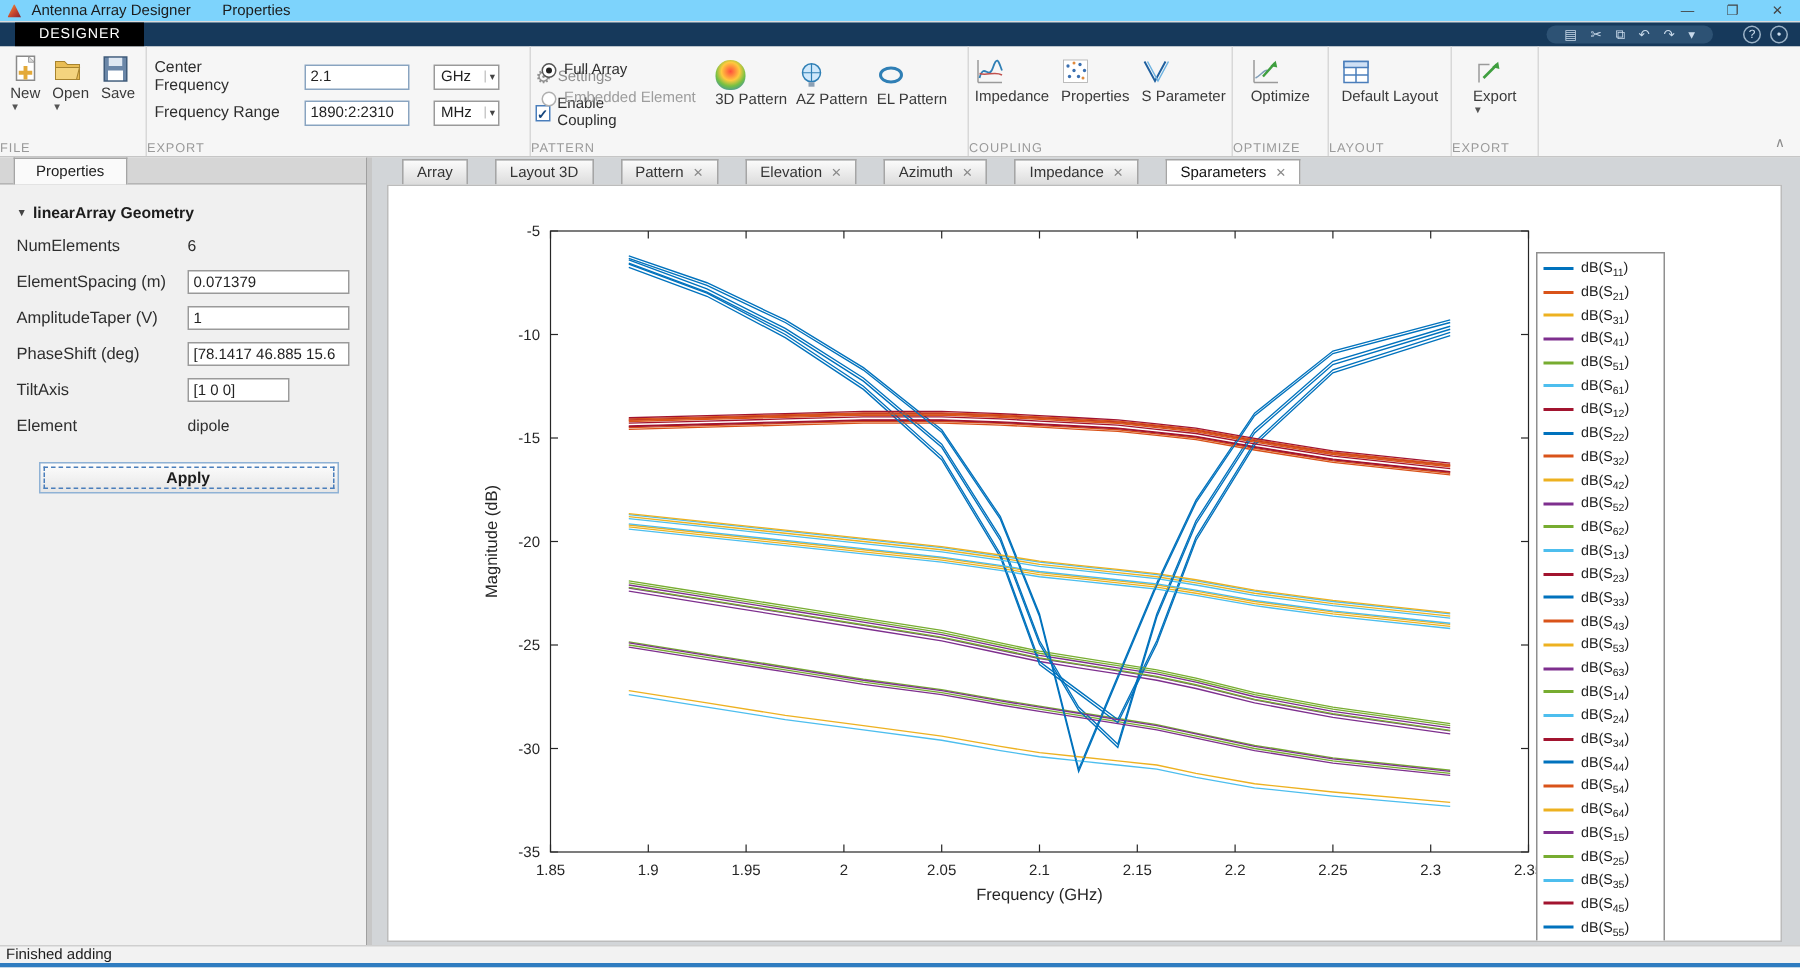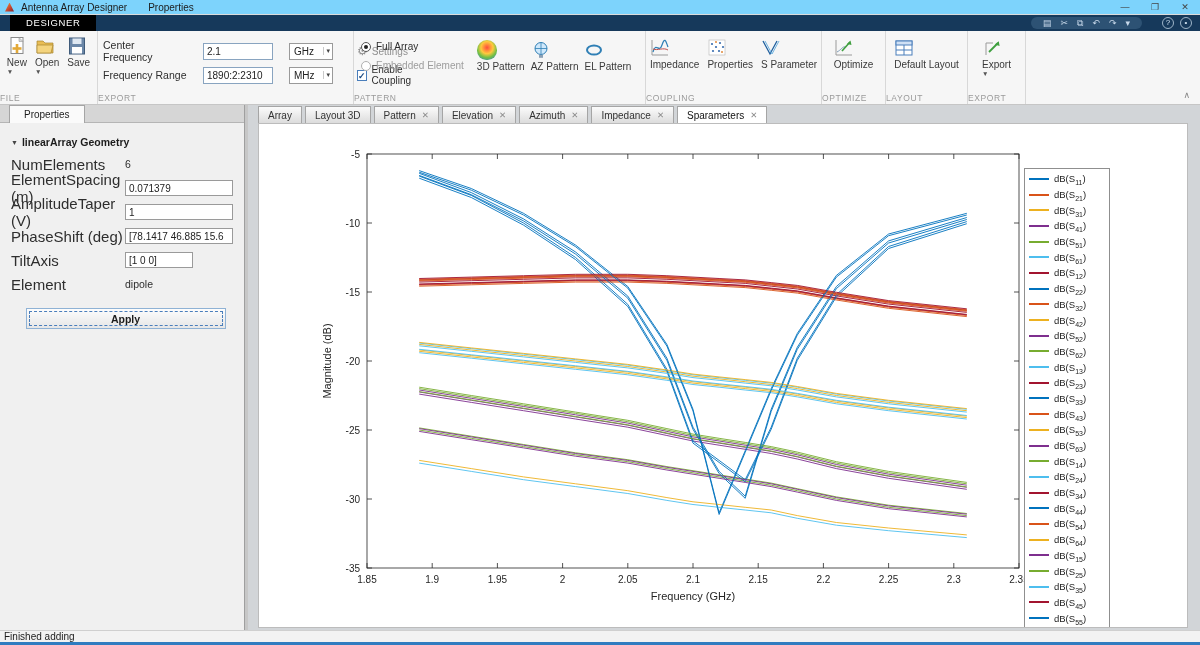--- a/index.html
+++ b/index.html
@@ -52,31 +52,31 @@
   .rib-collapse{position:absolute;right:10px;bottom:4px;font-size:9px;color:#8a8a8a}
 
   
   .props-panel{position:absolute;left:0;top:105px;width:245px;height:525px;background:#f0f0f0;border-right:1px solid #9f9f9f}
   .props-tabbar{height:18px;background:#d6d6d6;border-bottom:1px solid #b5b5b5;display:flex;padding-left:9px}
   .props-tab{height:18px;line-height:17px;padding:0 14px;background:#fafafa;border:1px solid #a5a5a5;border-bottom:none;font-size:10px;color:#1c1c1c}
   .props-body{padding:9px 4px 0 11px}
   .sec-header{display:flex;align-items:center;font-weight:bold;font-size:10.5px;height:20px;color:#1c1c1c}
   .tri{font-size:7px;color:#444;margin-right:4px}
   .prop-row{display:flex;align-items:center;height:24px}
-  .prop-label{width:114px;font-size:15px;color:#2e2e2e;flex:none}
+  .prop-label{width:114px;font-size:11px;color:#2e2e2e;flex:none}
   .prop-input{width:108px;height:16px;border:1px solid #9a9a9a;background:#fff;font-size:10px;padding:0 3px;font-family:inherit;color:#222}
   .prop-input.short{width:68px}
   .prop-value{font-size:10.5px;color:#2e2e2e}
   .collapsed-header{height:25px;display:flex;align-items:center;font-weight:bold;font-size:10.5px;color:#1c1c1c}
   .apply-btn{display:block;margin:12px auto 12px;width:200px;height:21px;background:linear-gradient(#fdfdfd,#e6e6e6);border:1px solid #8fb2d5;outline:1px dashed #4a7ebb;outline-offset:-4px;font-weight:bold;font-size:10.5px;font-family:inherit;color:#1c1c1c}
   .splitter{position:absolute;left:245px;top:105px;width:3px;height:525px;background:#c7c7c7}
 
   
   .main-bg{position:absolute;left:248px;top:105px;width:952px;height:525px;background:#d2d5d8}
-  .doc-tabbar{position:absolute;left:258px;top:106px;height:17px;display:flex;gap:3px}
+  .doc-tabbar{position:absolute;left:268px;top:106px;height:17px;display:flex;gap:18px}
   .doc-tab{height:17px;padding:0 9px;border:1px solid #a5a5a5;border-bottom:none;background:linear-gradient(#fbfbfb,#dcdcdc);font-size:10px;color:#333;display:flex;align-items:center;gap:6px;white-space:nowrap}
   .doc-tab.active{background:#fff;color:#111}
   .tab-close{color:#8a8a8a;font-size:8.5px}
 
   .figure{position:absolute;left:258px;top:123px;width:930px;height:505px;background:#fff;border:1px solid #bcbcbc;overflow:hidden}
   .figure svg{position:absolute;left:0;top:0}
   .figure svg text{font-family:"Liberation Sans",sans-serif}
   .tick{font-size:10px;fill:#262626}
   .axis-label{font-size:11px;fill:#262626}
   .plot-legend{position:absolute;left:765px;top:44px;width:86px;background:#fff;border:1px solid #8f8f8f;padding:2px 4px}

